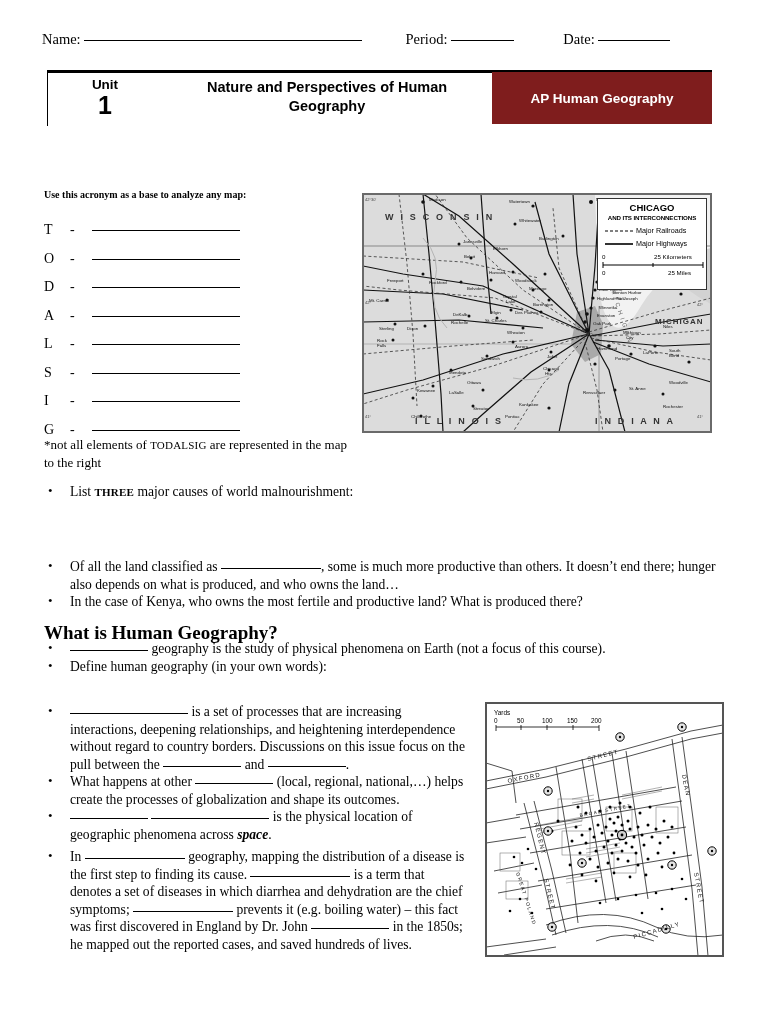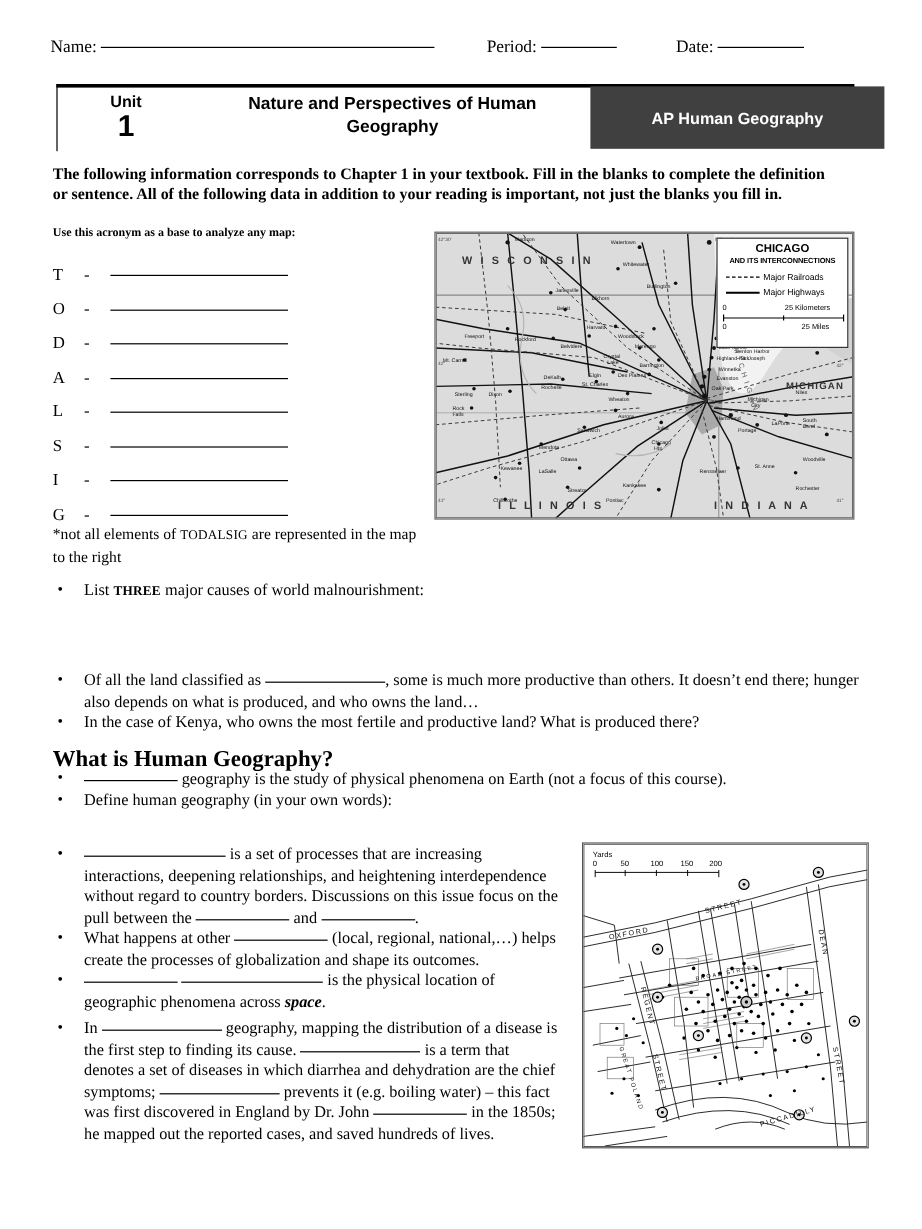--- a/index.html
+++ b/index.html
@@ -96,23 +96,23 @@
     text-align: center;
     font-family: "Liberation Sans", "DejaVu Sans", sans-serif;
     font-weight: bold;
     font-size: 14.5px;
     line-height: 19px;
   }
   .course-box {
     position: absolute;
     left: 445px;
     top: 2px;
-    width: 245px;
+    width: 220px;
     height: 52px;
-    background: #404040;
+    background: #7f1d1d;
     color: #fff;
     font-family: "Liberation Sans", "DejaVu Sans", sans-serif;
     font-weight: bold;
     font-size: 13.5px;
     display: flex;
     align-items: center;
     justify-content: center;
   }
 
   
@@ -300,21 +300,20 @@
 
   <div class="headband">
     <div class="toprule"></div>
     <div class="leftbar"></div>
     <div class="unit-word">Unit</div>
     <div class="unit-num">1</div>
     <div class="head-title">Nature and Perspectives of Human Geography</div>
     <div class="course-box">AP Human Geography</div>
   </div>
 
-  <div class="intro">The following information corresponds to Chapter 1 in your textbook.  Fill in the blanks to complete the definition or sentence.  All of the following data in addition to your reading is important, not just the blanks you fill in.</div>
 
   <div class="acro-head">Use this acronym as a base to analyze any map:</div>
 
   <div class="acro-list">
     <div class="acro-row">
       <span class="acro-letter">T</span><span class="acro-dash">-</span><span class="acro-blank"></span>
     </div>
     <div class="acro-row">
       <span class="acro-letter">O</span><span class="acro-dash">-</span><span class="acro-blank"></span>
     </div>

